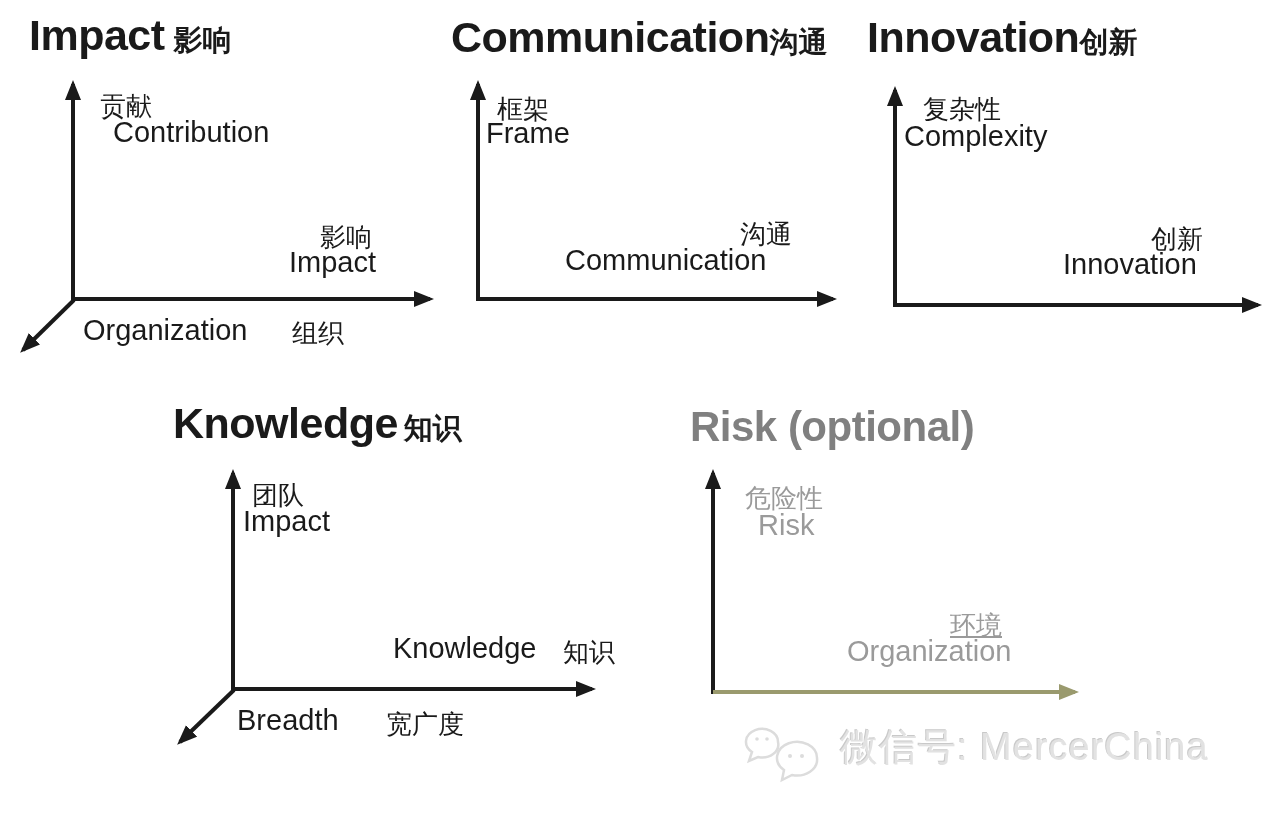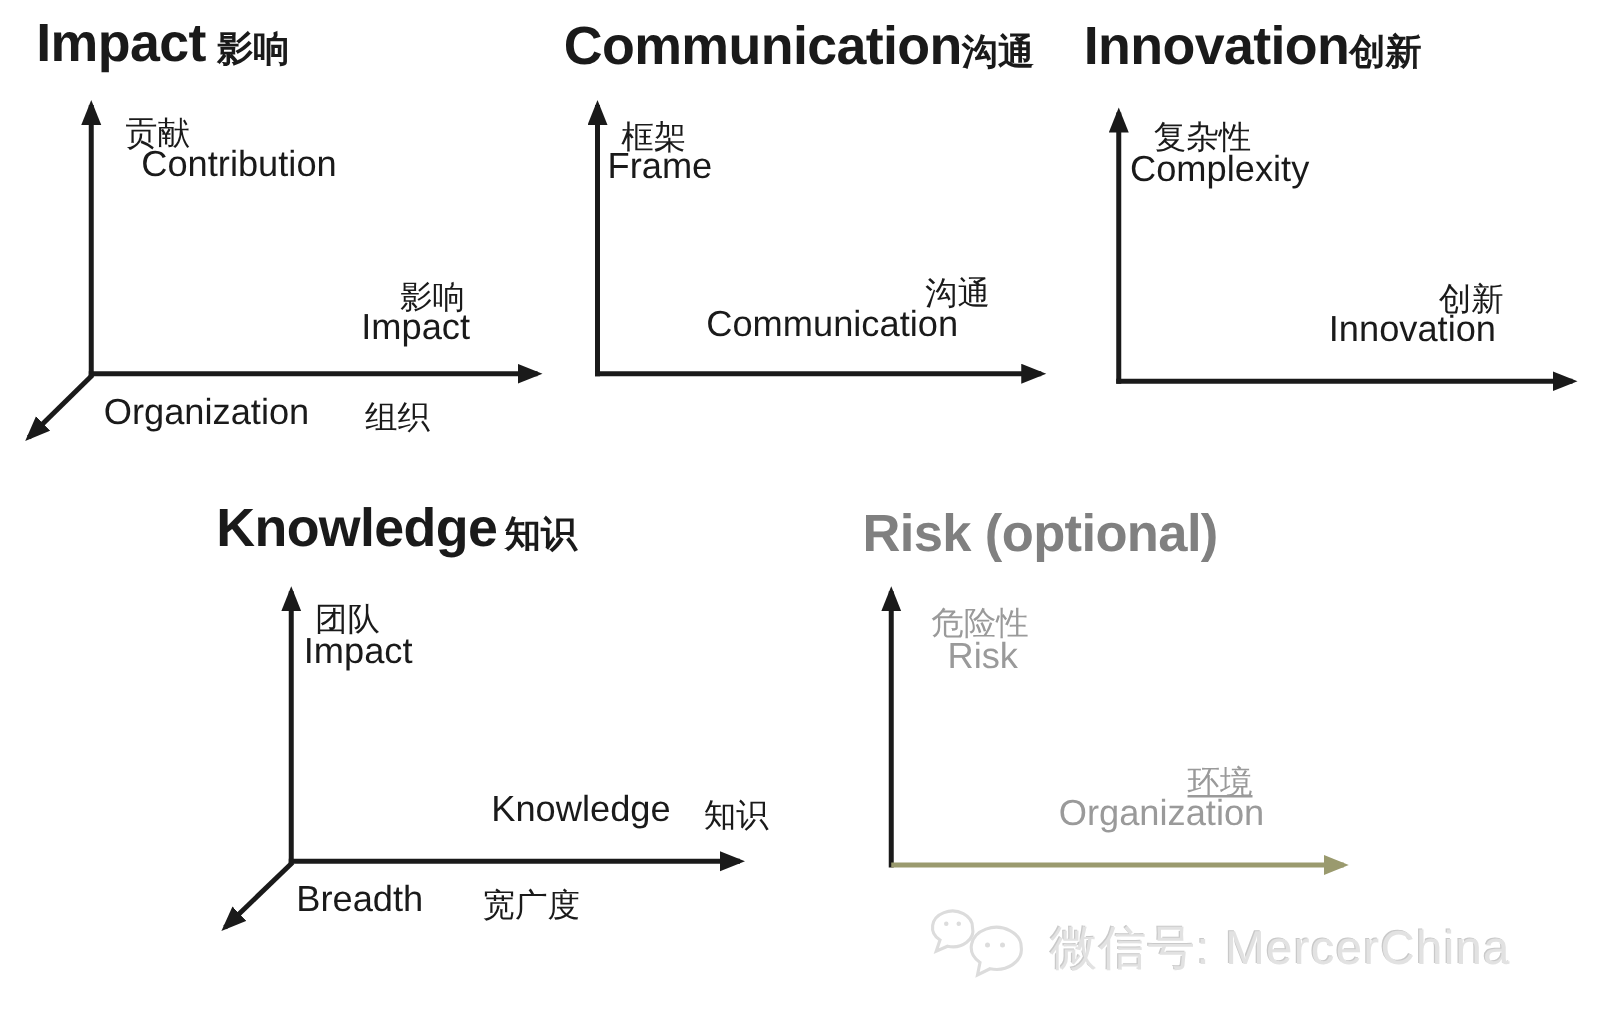--- a/index.html
+++ b/index.html
@@ -121,16 +121,16 @@
     <svg width="92" height="66" viewBox="0 0 92 66" aria-hidden="true" fill="none" stroke="#dcdcdc" stroke-width="2.5" stroke-linecap="round">
 
       <path d="M36 20 a16 13 0 1 0 -26 10 l-3 9 l9 -4 a16 13 0 0 0 20 -15 Z"></path>
       <circle cx="15" cy="17" r="1.8" fill="#dcdcdc" stroke="none"></circle>
       <circle cx="25" cy="17" r="1.8" fill="#dcdcdc" stroke="none"></circle>
 
       <path d="M75 36 a20 16 0 1 0 -33 12 l-2 10 l10 -5 a20 16 0 0 0 25 -17 Z"></path>
       <circle cx="48" cy="34" r="2" fill="#dcdcdc" stroke="none"></circle>
       <circle cx="60" cy="34" r="2" fill="#dcdcdc" stroke="none"></circle>
     </svg>
-    <span class="watermark-text" style="margin-left:6px; padding-top:6px;margin-top:12px;">微信号: MercerChina</span>
+    <span class="watermark-text" style="margin-left:6px; padding-top:6px;">微信号: MercerChina</span>
   </div>
 
 </div>
 
 </body></html>

